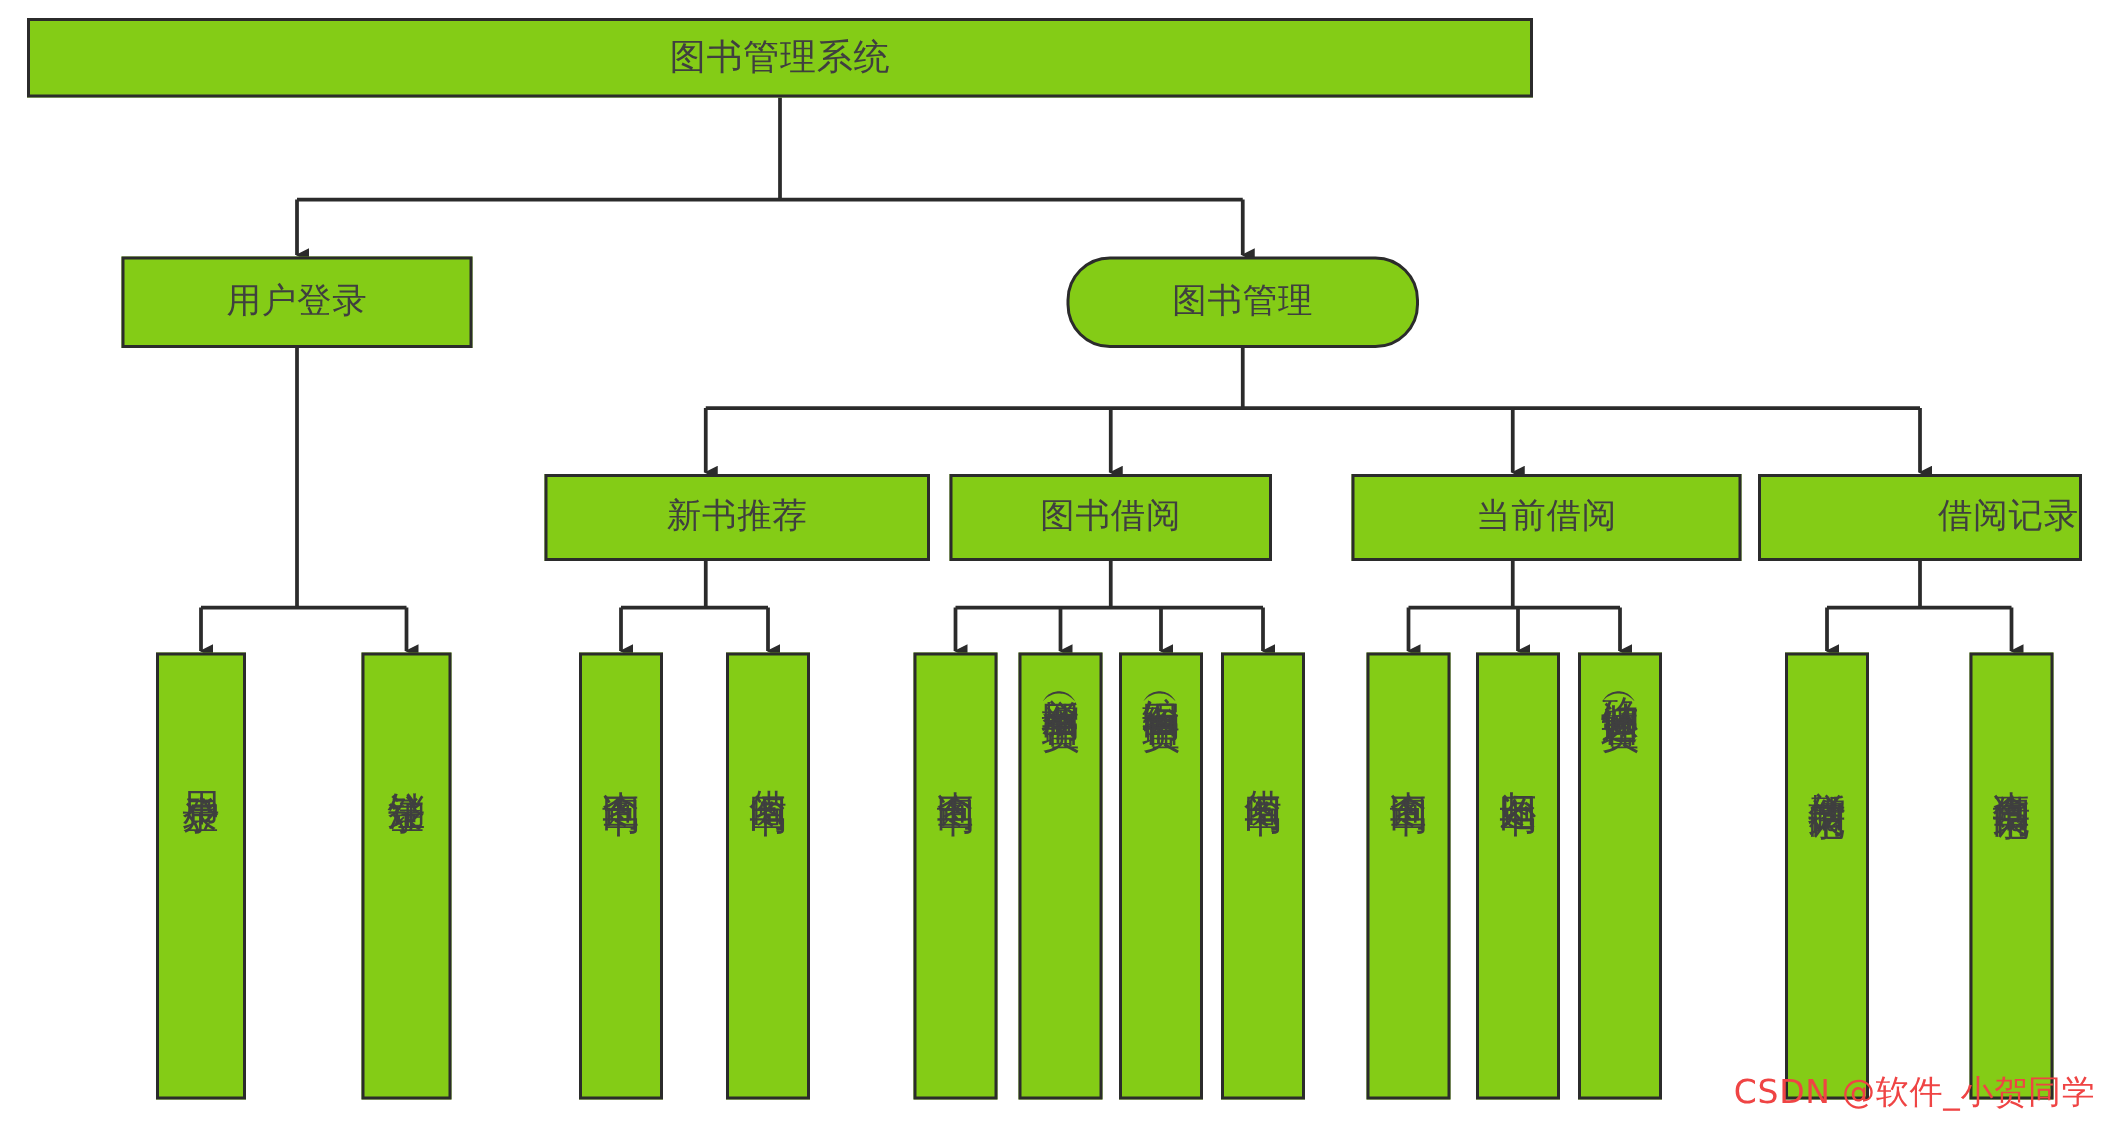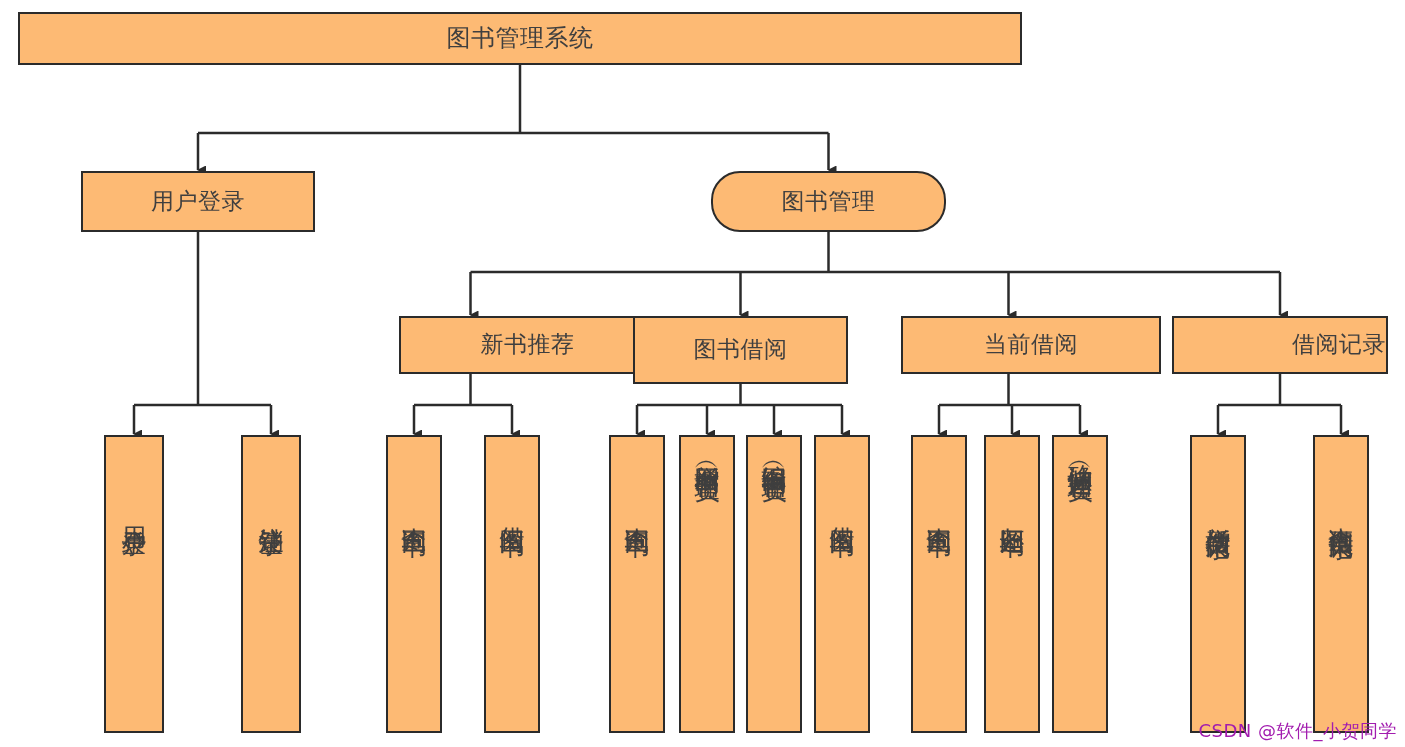--- a/index.html
+++ b/index.html
@@ -22,21 +22,21 @@
     position: absolute;
     left: 0;
     top: 0;
     width: 1405px;
     height: 747px;
     pointer-events: none;
   }
   .node {
     position: absolute;
     box-sizing: border-box;
-    background: #fdba74;
+    background: #84cc16;
     border: 2px solid #2b2b2b;
     display: flex;
     align-items: center;
     justify-content: center;
     color: #3a3a3a;
     z-index: 2;
   }
   .node .lbl {
     display: block;
     text-align: center;
@@ -66,22 +66,22 @@
     letter-spacing: 2px;
     white-space: nowrap;
   }
   .node.v.mid .lbl {
     margin-top: 62px;
   }
   .watermark {
     position: absolute;
     right: 8px;
     bottom: 4px;
-    font-size: 18px;
-    color: #a21caf;
+    font-size: 22px;
+    color: #ef4444;
     letter-spacing: 0.5px;
     white-space: nowrap;
     z-index: 5;
   }
 </style>
 </head>
 <body>
 
 <div id="canvas">
 
@@ -131,24 +131,24 @@
   <div id="nodes">
       <div class="node h root" style="left: 18px; top: 12px; width: 1004px; height: 53px;">
         <span class="lbl">图书管理系统</span>
       </div>
       <div class="node h" style="left: 81px; top: 171px; width: 234px; height: 61px;">
         <span class="lbl">用户登录</span>
       </div>
       <div class="node h" style="left: 711px; top: 171px; width: 235px; height: 61px; border-radius: 29px;">
         <span class="lbl">图书管理</span>
       </div>
-      <div class="node h" style="left: 363px; top: 316px; width: 257px; height: 58px; margin-left: 36px;">
+      <div class="node h" style="left: 363px; top: 316px; width: 257px; height: 58px;">
         <span class="lbl">新书推荐</span>
       </div>
-      <div class="node h" style="left: 633px; top: 316px; width: 215px; height: 68px;">
+      <div class="node h" style="left: 633px; top: 316px; width: 215px; height: 58px;">
         <span class="lbl">图书借阅</span>
       </div>
       <div class="node h" style="left: 901px; top: 316px; width: 260px; height: 58px;">
         <span class="lbl">当前借阅</span>
       </div>
       <div class="node h" style="left: 1172px; top: 316px; width: 216px; height: 58px; justify-content: flex-end;">
         <span class="lbl">借阅记录</span>
       </div>
       <div class="node v mid" style="left: 104px; top: 435px; width: 60px; height: 298px;">
         <span class="lbl">用户登录</span>

